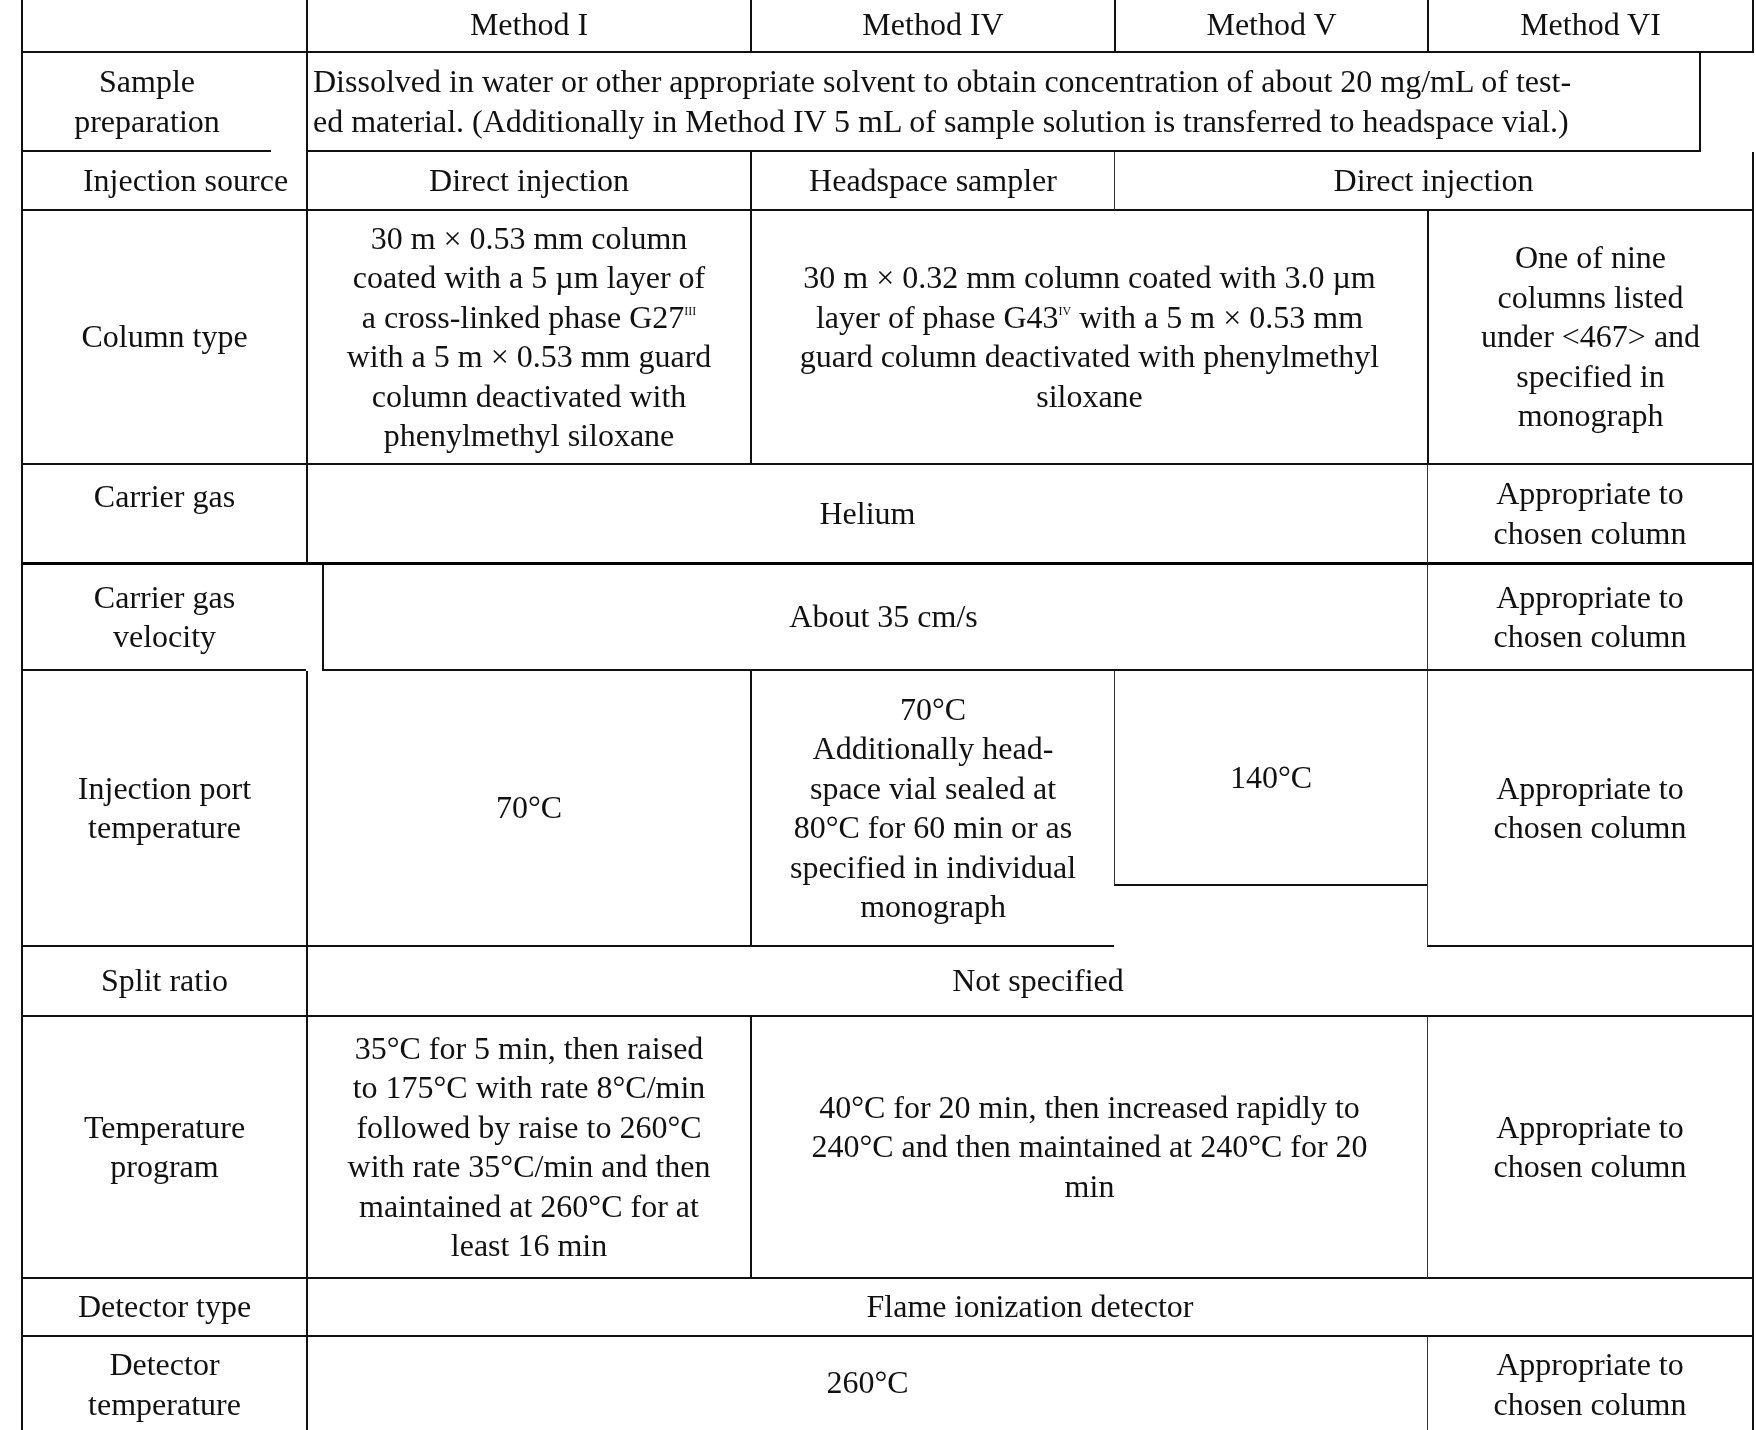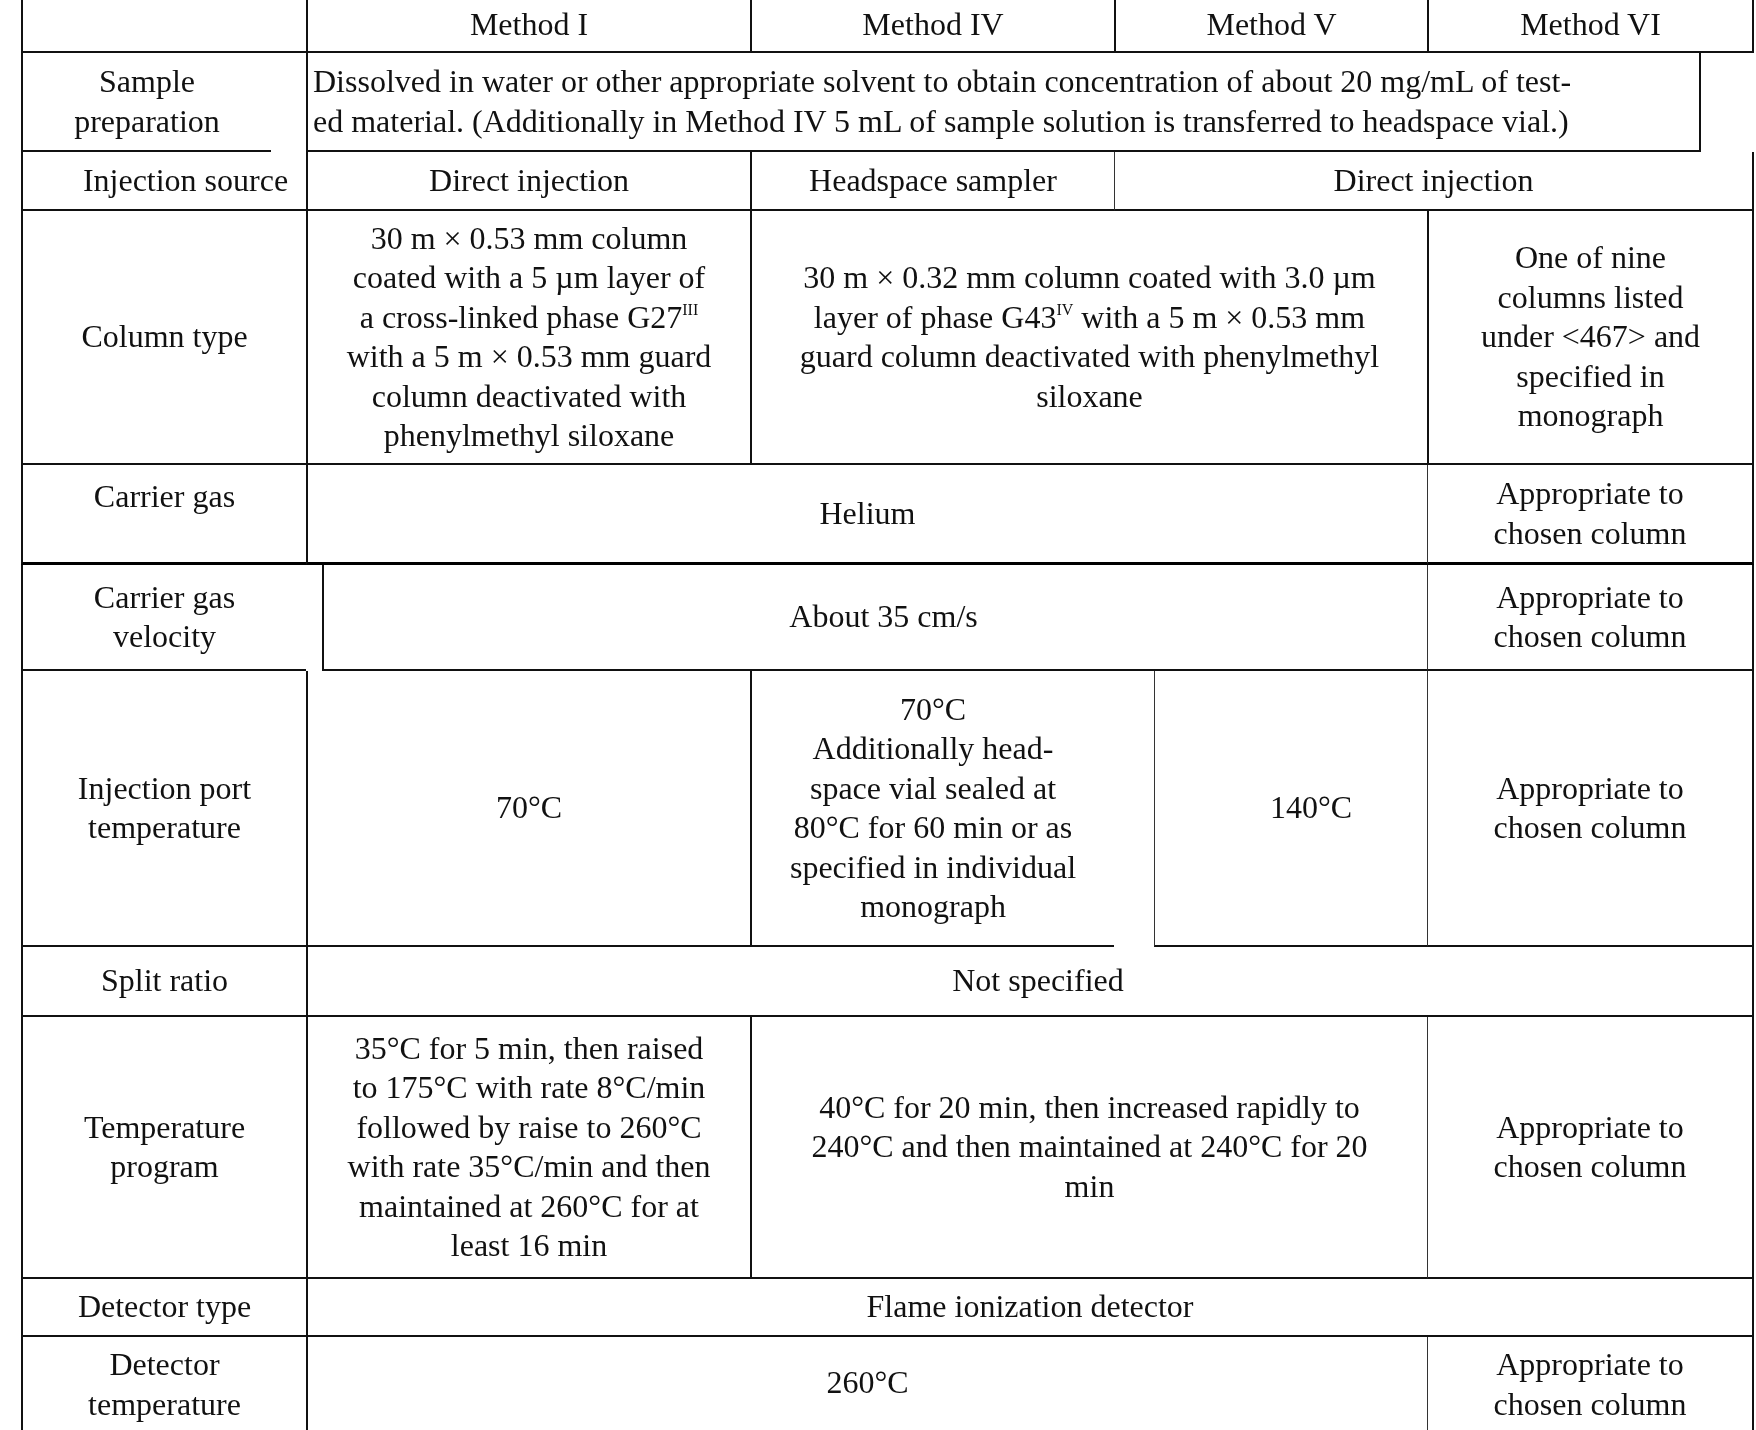--- a/index.html
+++ b/index.html
@@ -6,21 +6,21 @@
   body { width: 1756px; height: 1430px; position: relative; overflow: hidden;
          font-family: "Liberation Serif", "DejaVu Serif", serif; color: #111; }
   .cell { position: absolute; box-sizing: border-box; display: flex; align-items: center;
           justify-content: center; text-align: center; font-size: 32px; line-height: 39.5px;
           border-left: 2px solid #111; border-bottom: 2px solid #111; padding: 0 6px;
           white-space: pre-line; background: #fff; }
   .right-edge { border-right: 2px solid #111; }
   .thin-left { border-left: 1px solid #333; }
   .thick-bottom { border-bottom: 3px solid #000; }
   .no-bottom { border-bottom: none; }
-  sup { font-size: 16px; line-height: 0; vertical-align: 13px; }
+  sup { font-size: 12px; line-height: 0; vertical-align: 13px; }
 </style>
 </head>
 <body>
 
 <div class="cell" style="left:21px;top:-10px;width:285px;height:63px;"></div>
 <div class="cell" style="left:306px;top:-10px;width:444px;height:63px;padding-top:8px;">Method I</div>
 <div class="cell" style="left:750px;top:-10px;width:364px;height:63px;padding-top:8px;">Method IV</div>
 <div class="cell" style="left:1114px;top:-10px;width:313px;height:63px;padding-top:8px;">Method V</div>
 <div class="cell right-edge" style="left:1427px;top:-10px;width:327px;height:63px;padding-top:8px;">Method VI</div>
 
@@ -68,21 +68,21 @@
 
 <div class="cell" style="left:21px;top:671px;width:285px;height:276px;">Injection port
 temperature</div>
 <div class="cell" style="left:306px;top:671px;width:444px;height:276px;">70°C</div>
 <div class="cell" style="left:750px;top:671px;width:364px;height:276px;padding:0 2px;">70°C
 Additionally head-
 space vial sealed at
 80°C for 60 min or as
 specified in individual
 monograph</div>
-<div class="cell thin-left" style="left:1114px;top:671px;width:313px;height:276px;margin-left:40px;">140°C</div>
+<div class="cell thin-left" style="left:1114px;top:671px;width:313px;height:215px;">140°C</div>
 <div class="cell right-edge thin-left" style="left:1427px;top:671px;width:327px;height:276px;">Appropriate to
 chosen column</div>
 
 <div class="cell" style="left:21px;top:947px;width:285px;height:70px;">Split ratio</div>
 <div class="cell right-edge" style="left:306px;top:947px;width:1448px;height:70px;padding-left:22px;">Not specified</div>
 
 <div class="cell" style="left:21px;top:1017px;width:285px;height:262px;">Temperature
 program</div>
 <div class="cell" style="left:306px;top:1017px;width:444px;height:262px;padding:0 2px;">35°C for 5 min, then raised
 to 175°C with rate 8°C/min

